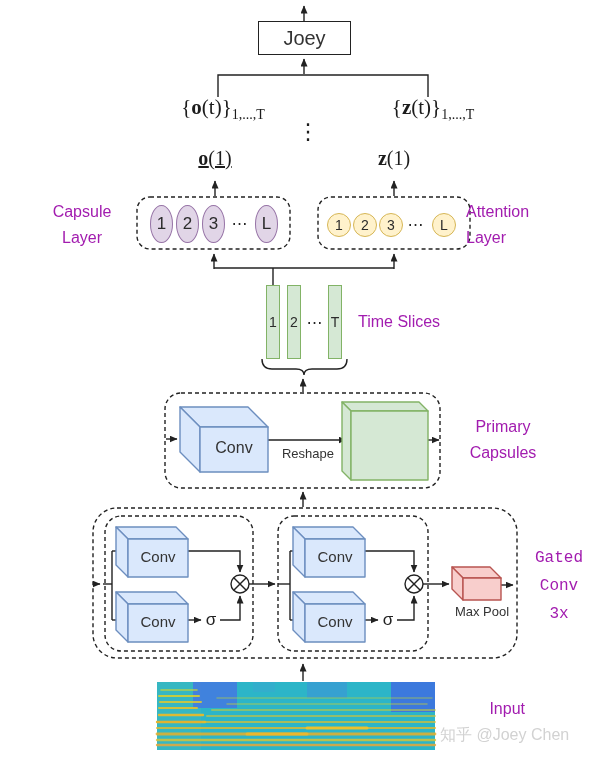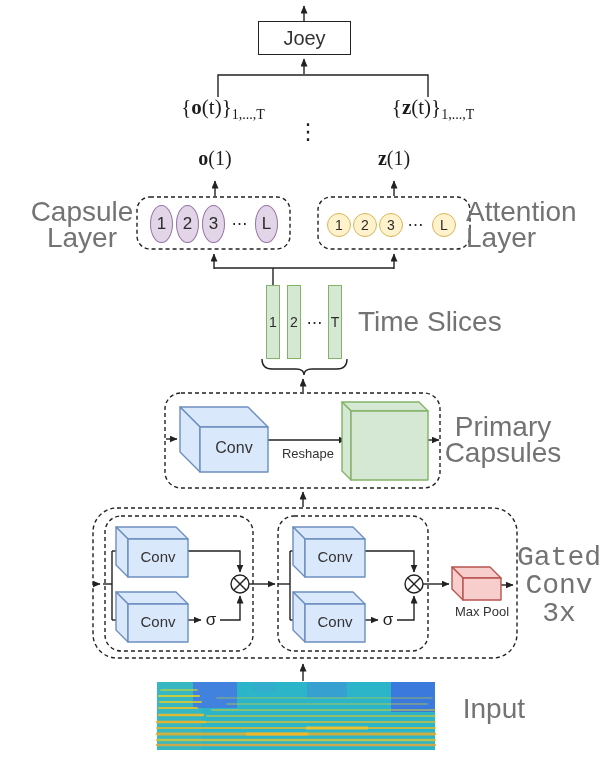--- a/index.html
+++ b/index.html
@@ -1,20 +1,20 @@
 <!DOCTYPE html>
 <html><head>
 <meta charset="utf-8">
 <style>
   html,body{margin:0;padding:0;background:#fff;}
   #canvas{position:relative;width:610px;height:766px;background:#fff;overflow:hidden;
           font-family:"Liberation Sans",sans-serif;color:#2d2d2d;}
   .abs{position:absolute;}
   .ctr{display:flex;align-items:center;justify-content:center;text-align:center;}
-  .caption{font-size:28px;line-height:26px;color:#737373;}
+  .caption{font-size:16px;line-height:26px;color:#a21caf;}
   .math{font-family:"Liberation Serif",serif;color:#1c1c1c;}
   .sub{font-size:14px;vertical-align:-5px;}
   #merge-box{left:258px;top:21px;width:91px;height:32px;border:1.6px solid #222;
              font-size:20px;color:#333;background:#fff;}
   .seq{top:95px;width:150px;font-size:21px;text-align:center;}
   .inst{top:147px;width:70px;font-size:20px;text-align:center;}
   .ellipse{width:23px;height:38px;top:205px;border:1.4px solid #9673A6;border-radius:50%;
            background:#E1D5E7;font-size:17px;color:#2b2b2b;box-sizing:border-box;}
   .circle{width:24px;height:24px;top:213px;border:1.4px solid #D6B656;border-radius:50%;
           background:#FFF2CC;font-size:14px;color:#2b2b2b;box-sizing:border-box;}
@@ -175,21 +175,21 @@
 
 <div class="abs seq math" style="left:148px;">
   <span>{</span><b>o</b><span>(t)}</span><span class="sub">1,...,T</span>
 </div>
 <div class="abs seq math" style="left:358px;">
   <span>{</span><b>z</b><span>(t)}</span><span class="sub">1,...,T</span>
 </div>
 
 <div class="abs math" style="left:297px;top:119px;font-size:22px;">⋮</div>
 
-<div class="abs inst math" style="left:180px;">
+<div class="abs inst math" style="left:180px;text-decoration:underline;">
   <b>o</b><span>(1)</span>
 </div>
 <div class="abs inst math" style="left:359px;">
   <b>z</b><span>(1)</span>
 </div>
 
 <div class="abs caption" style="left:20px;top:199px;width:124px;text-align:center;">
   <div>Capsule</div>
   <div>Layer</div>
 </div>
@@ -229,14 +229,15 @@
 <div class="abs ctr sigma" style="left:202px;top:610px;">σ</div>
 <div class="abs ctr sigma" style="left:379px;top:610px;">σ</div>
 <div class="abs" style="left:444px;top:604px;width:76px;text-align:center;font-size:13px;color:#333;">Max Pool</div>
 <div class="abs caption" style="left:515px;top:544px;width:88px;text-align:center;line-height:28px;font-family:Liberation Mono, monospace;">
   <div>Gated</div>
   <div>Conv</div>
   <div>3x</div>
 </div>
 
 <div class="abs caption" style="left:441px;top:696px;width:84px;text-align:right;">Input</div>
+<div class="abs wm" style="left:440px;top:725px;width:170px;">知乎 @Joey Chen</div>
 
 </div>
 
 </body></html>

